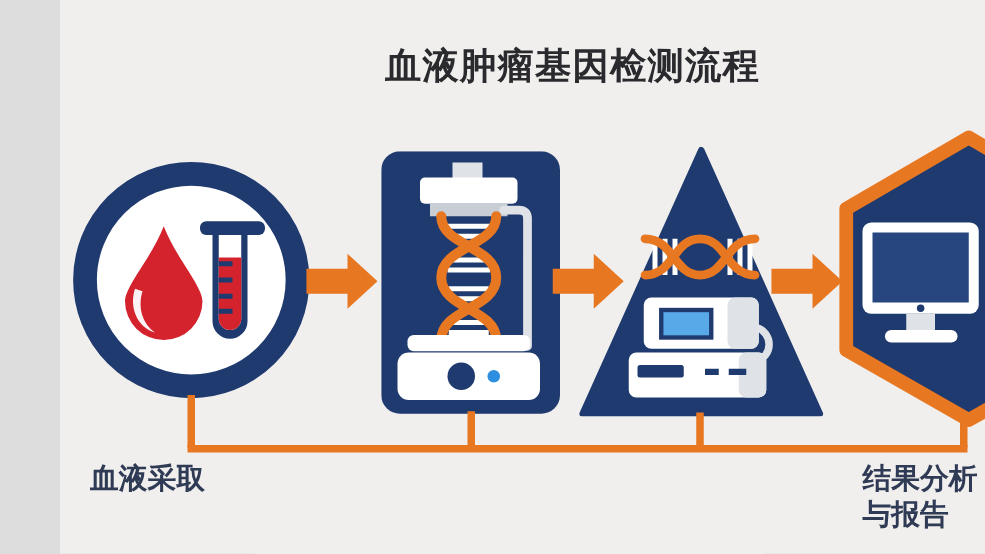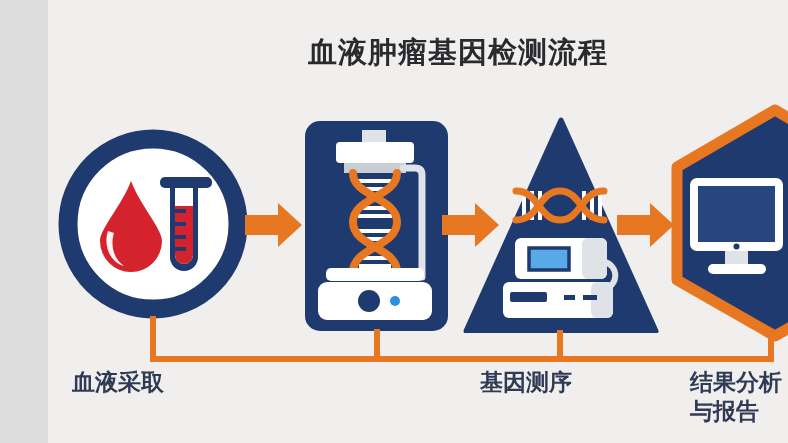--- a/index.html
+++ b/index.html
@@ -147,17 +147,16 @@
     </g>
   </svg>
 
   <div class="conn" style="left:102px;top:356px;width:624px;height:6px"></div>
   <div class="conn" style="left:102px;top:316px;width:6px;height:42px"></div>
   <div class="conn" style="left:326px;top:329px;width:6px;height:29px"></div>
   <div class="conn" style="left:509px;top:330px;width:6px;height:28px"></div>
   <div class="conn" style="left:720px;top:334px;width:6px;height:24px"></div>
 
   <div class="stage-label lbl-1">血液采取</div>
-  <div class="stage-label lbl-3">基因测序</div>
   <div class="stage-label lbl-4">结果分析
 与报告</div>
 
 </div>
 
 </body></html>

